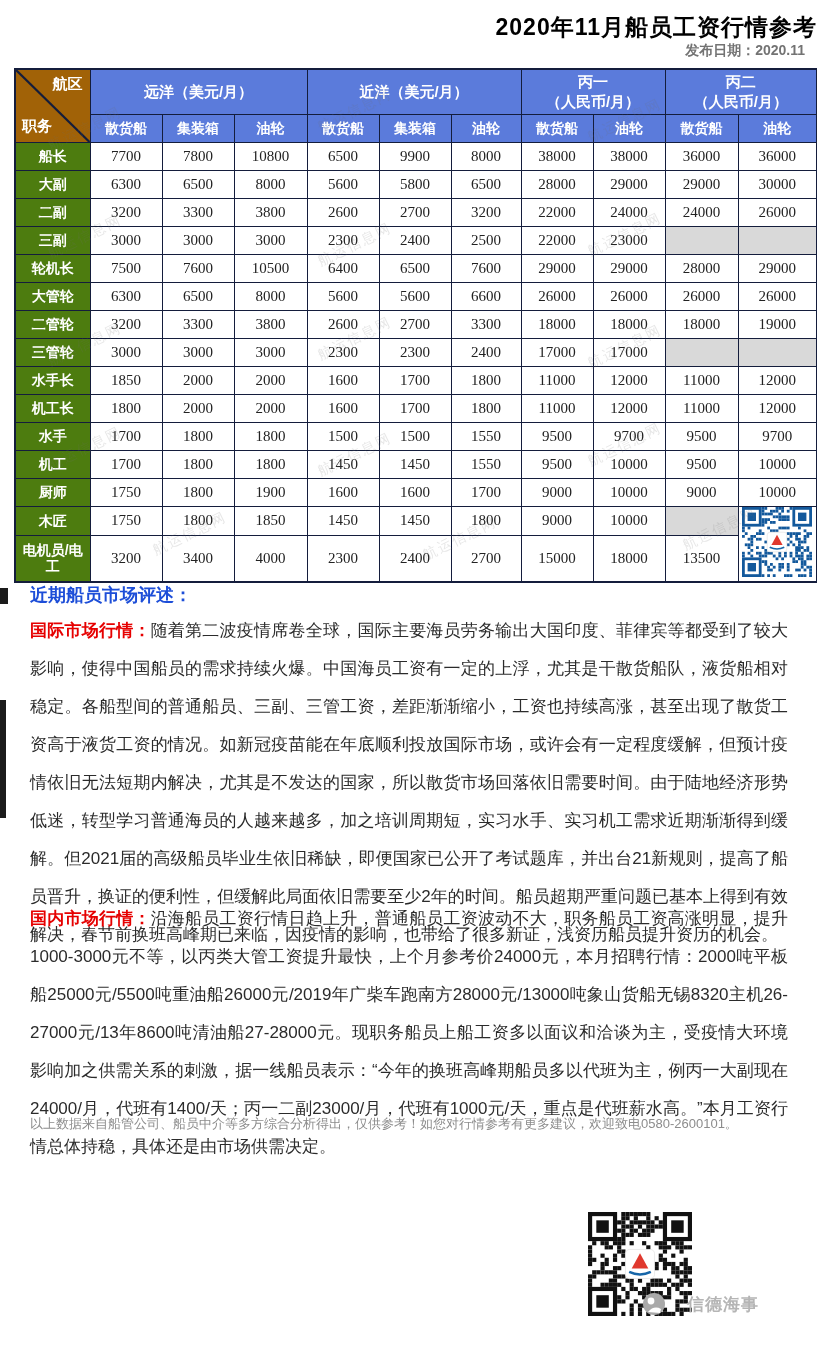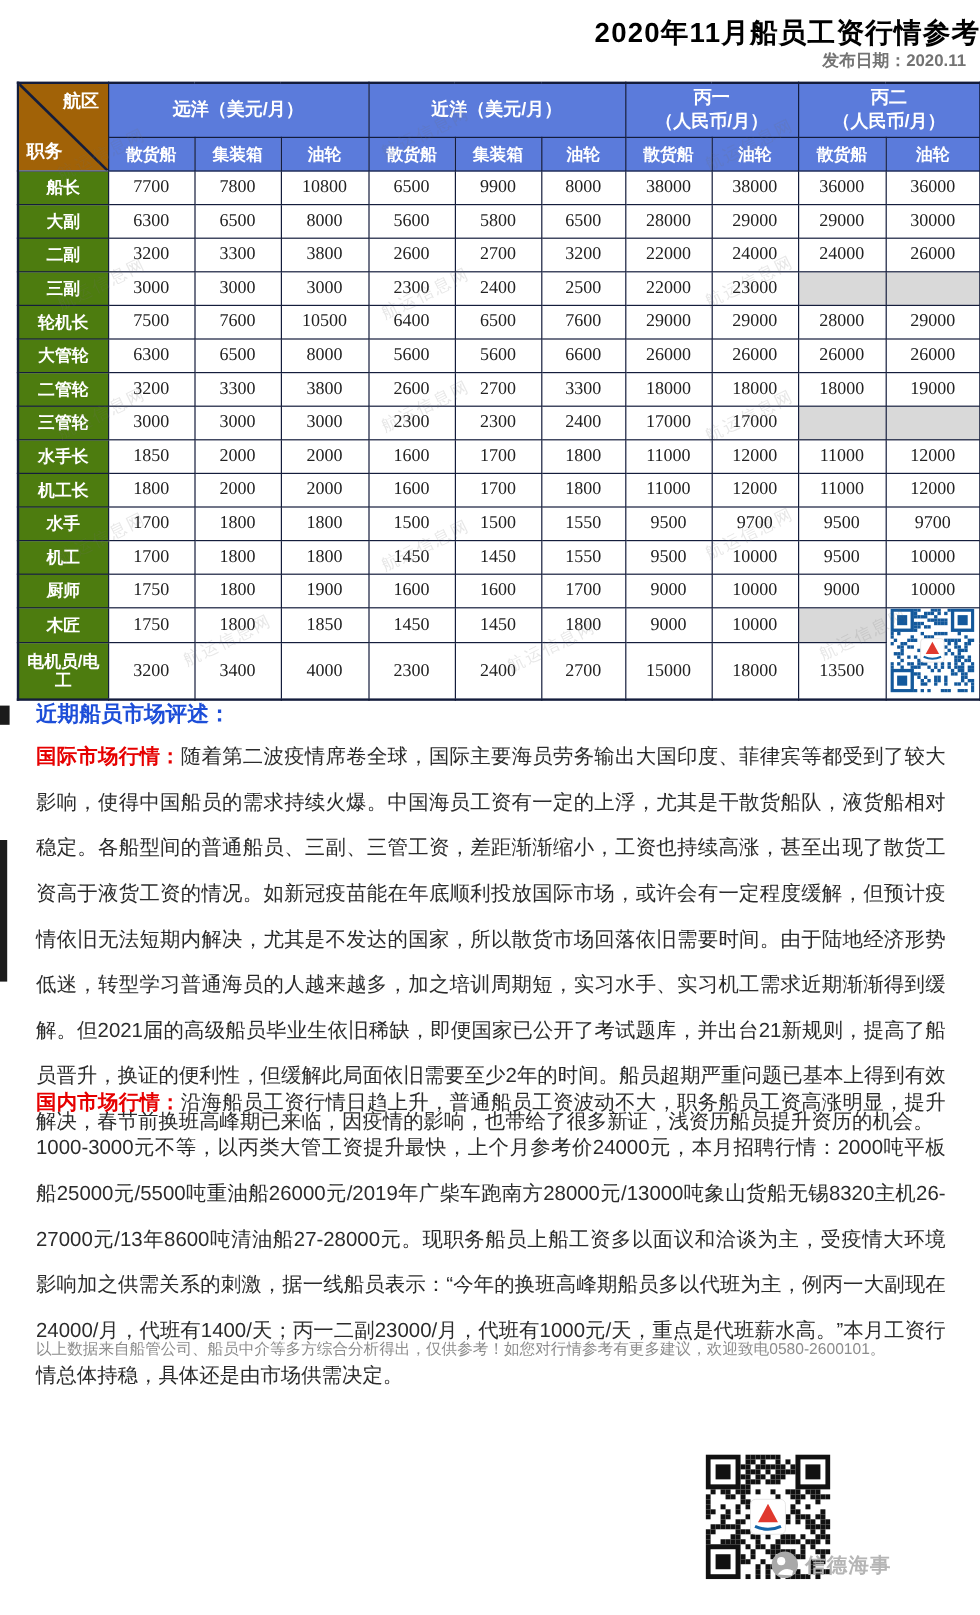--- a/index.html
+++ b/index.html
@@ -31,21 +31,21 @@
   .para{position:absolute;left:30px;width:758px;font-size:17px;line-height:38px;
         text-align:justify;color:#2b2b2b;margin:0;}
   .p-intl{top:612px;}
   .p-dom{top:900px;}
   .plabel{color:#e60000;font-weight:bold;}
   .disclaimer{position:absolute;top:1115px;left:30px;width:760px;font-size:13px;color:#8c8c8c;}
 
   
   .footer-text{position:absolute;top:1256px;left:88px;font-size:15.5px;font-weight:bold;color:#1b74d1;}
   .footer-qr{position:absolute;top:1212px;left:588px;width:104px;height:104px;}
-  .brand{position:absolute;top:1292px;left:642px;display:flex;align-items:center;gap:5px;text-align:center;}
+  .brand{position:absolute;top:1292px;left:642px;display:flex;align-items:center;gap:21px;text-align:center;}
   .brand-text{font-size:17px;font-weight:bold;color:#b5b5b5;letter-spacing:1px;}
 
   
   .wm{position:absolute;color:rgba(110,110,110,0.17);font-size:14px;letter-spacing:2px;
       transform:rotate(-26deg);white-space:nowrap;pointer-events:none;}
   .artifact{position:absolute;background:#1b1b1b;}
 </style>
 </head>
 <body>
 

